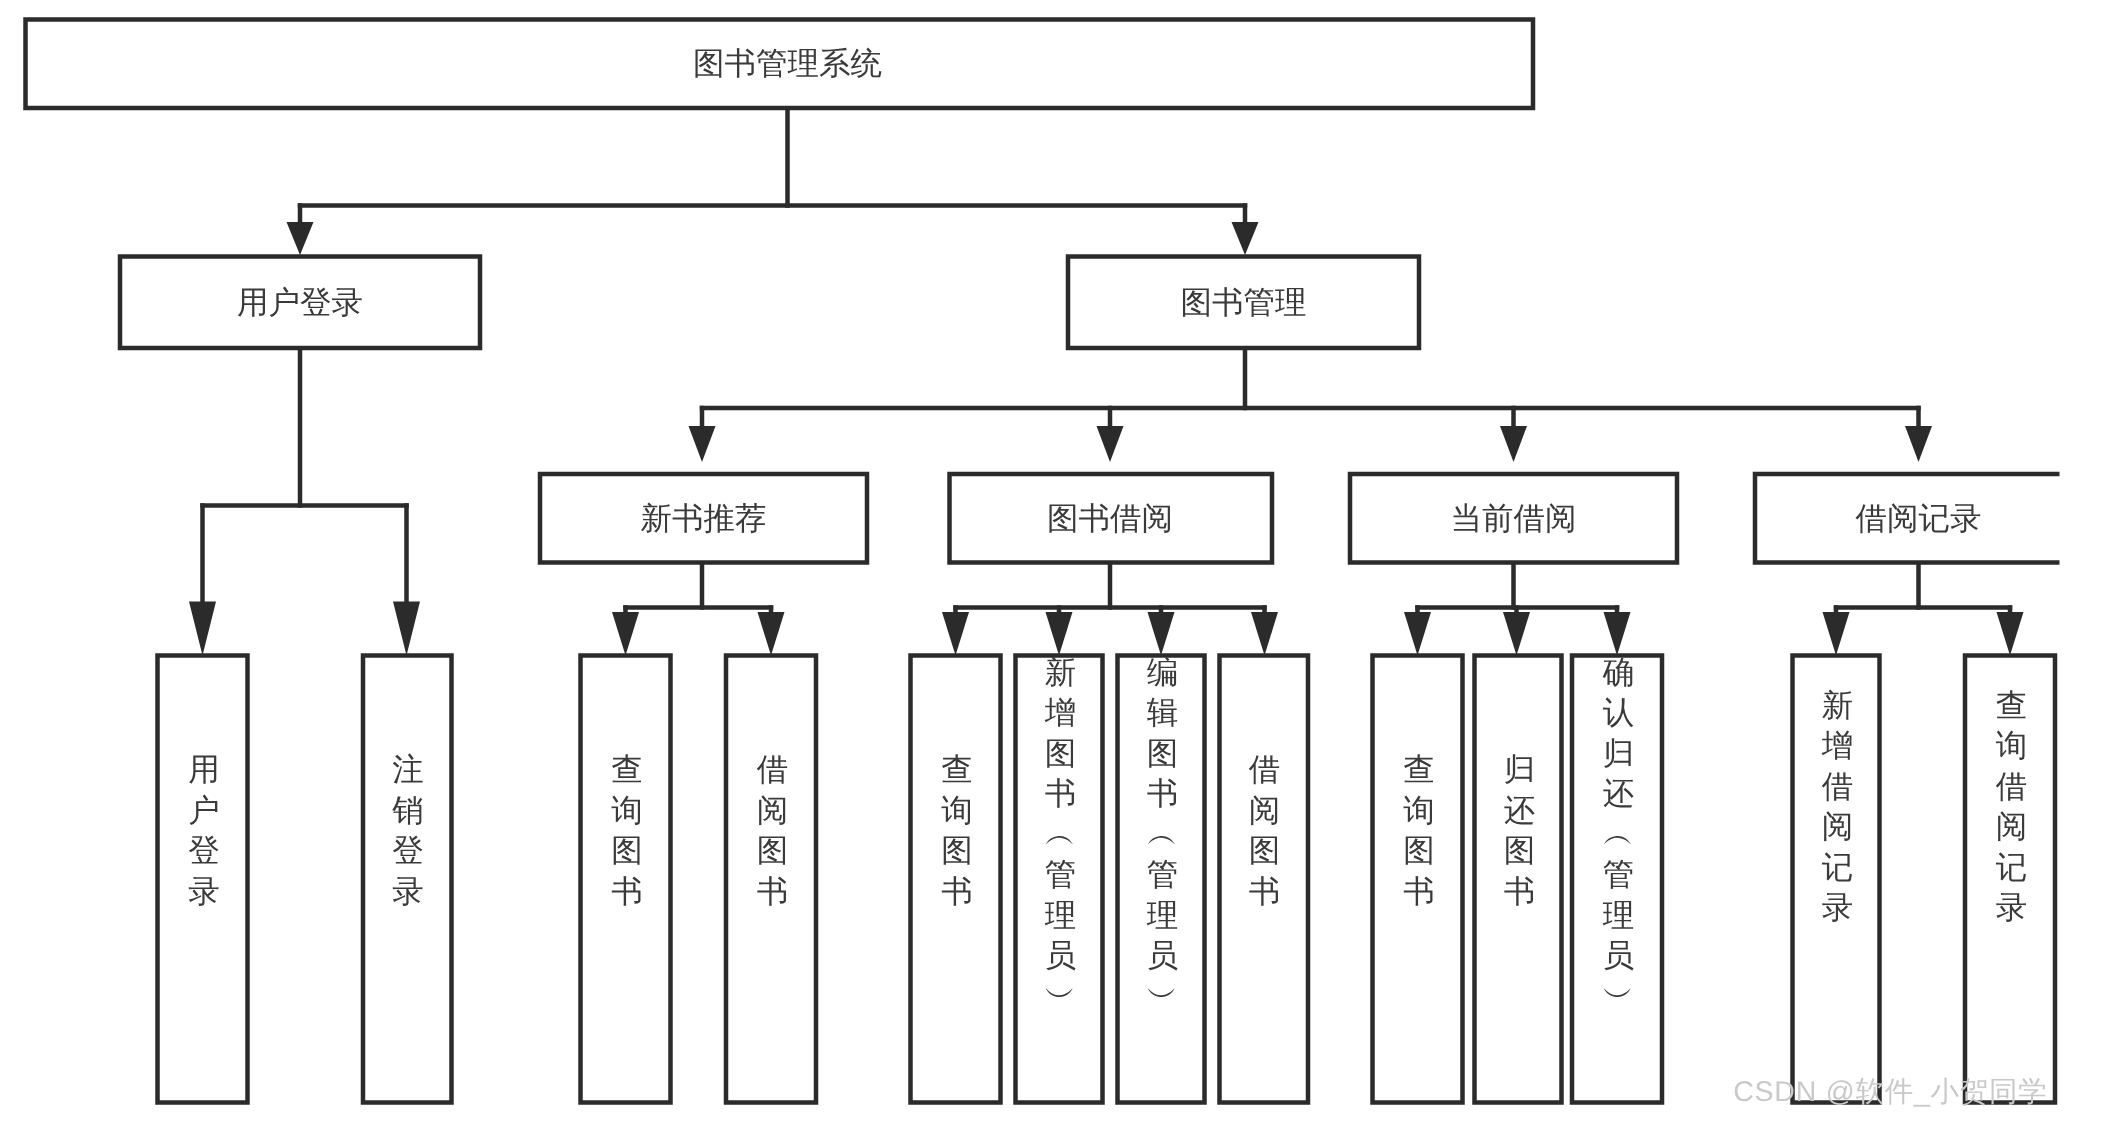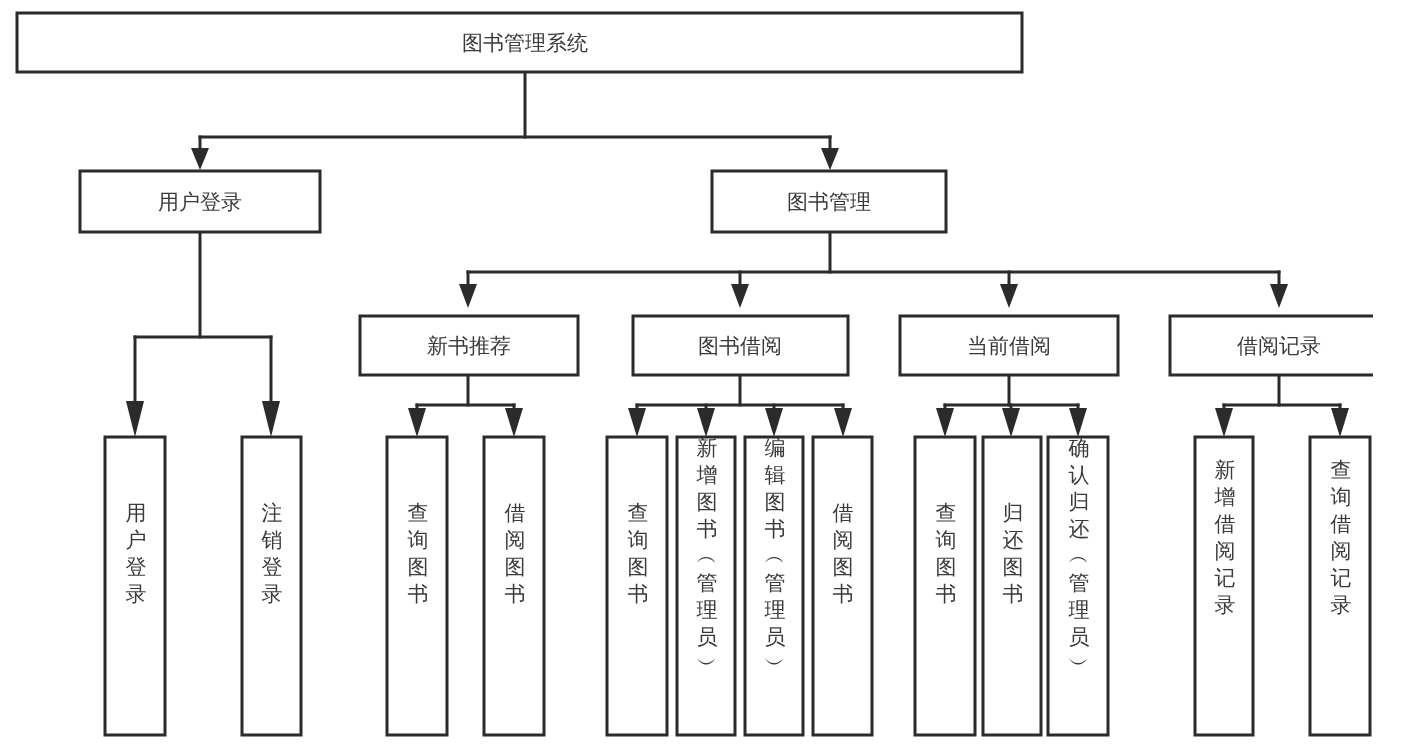--- a/index.html
+++ b/index.html
@@ -237,14 +237,15 @@
       <text class="node-label-vertical" x="1225" y="477"><tspan x="1225" dy="0">新</tspan><tspan x="1225" dy="27">增</tspan><tspan x="1225" dy="27">借</tspan><tspan x="1225" dy="27">阅</tspan><tspan x="1225" dy="27">记</tspan><tspan x="1225" dy="27">录</tspan></text>
     </g>
 
     <g>
       <rect class="node-box" x="1310" y="437" width="60" height="298"></rect>
       <text class="node-label-vertical" x="1341" y="477"><tspan x="1341" dy="0">查</tspan><tspan x="1341" dy="27">询</tspan><tspan x="1341" dy="27">借</tspan><tspan x="1341" dy="27">阅</tspan><tspan x="1341" dy="27">记</tspan><tspan x="1341" dy="27">录</tspan></text>
     </g>
 
   </svg>
 
+  <div class="watermark-text">CSDN @软件_小贺同学</div>
 
 </div>
 
 </body></html>

